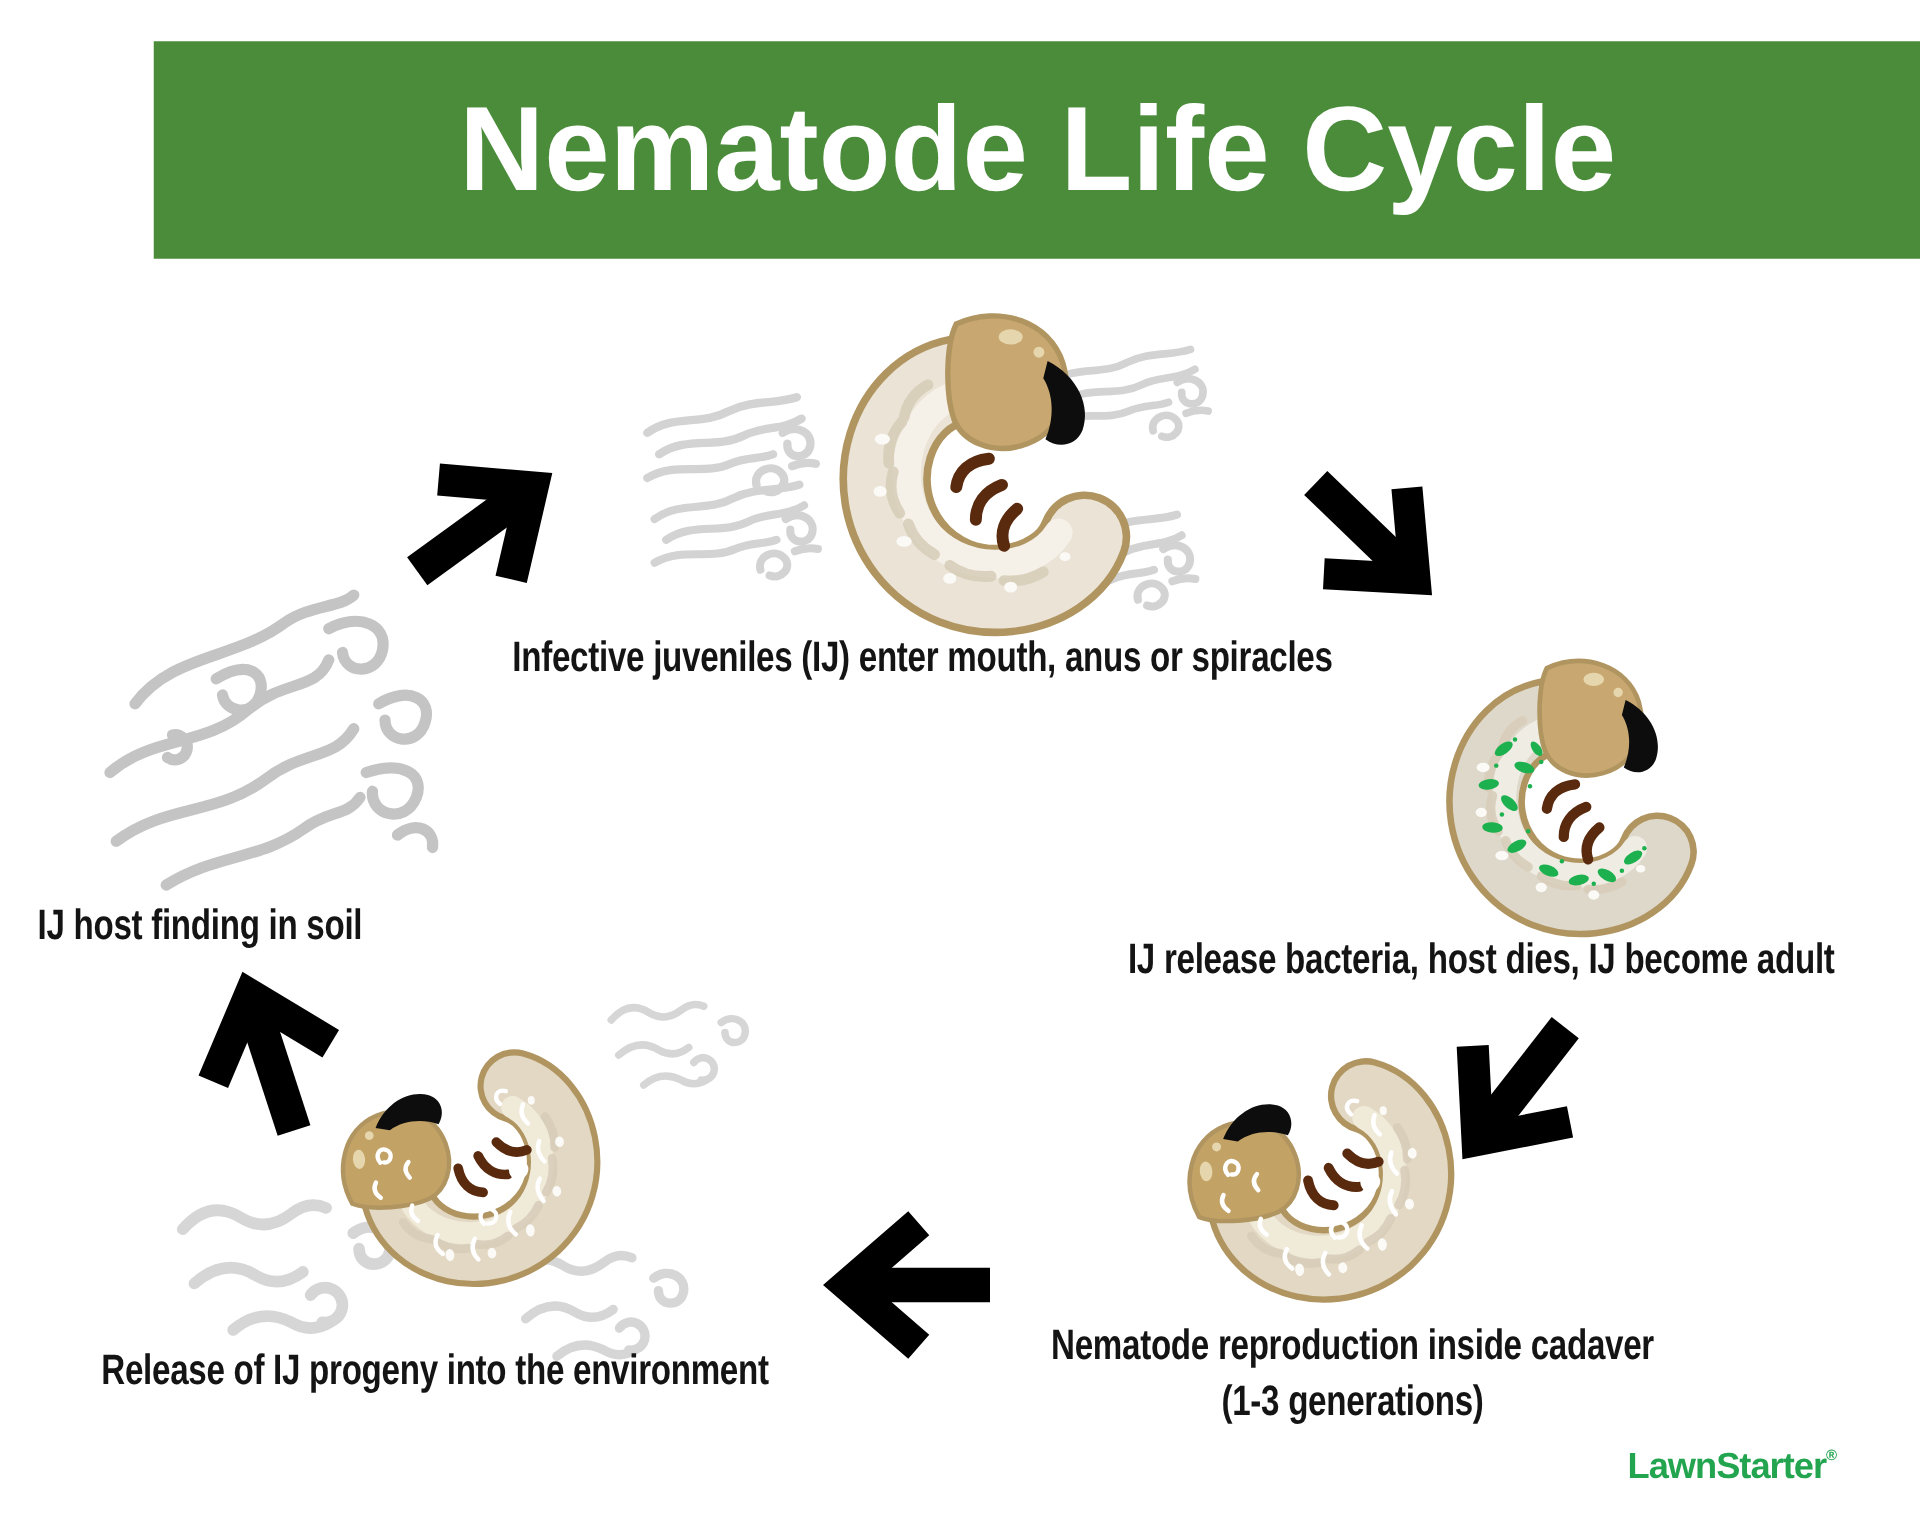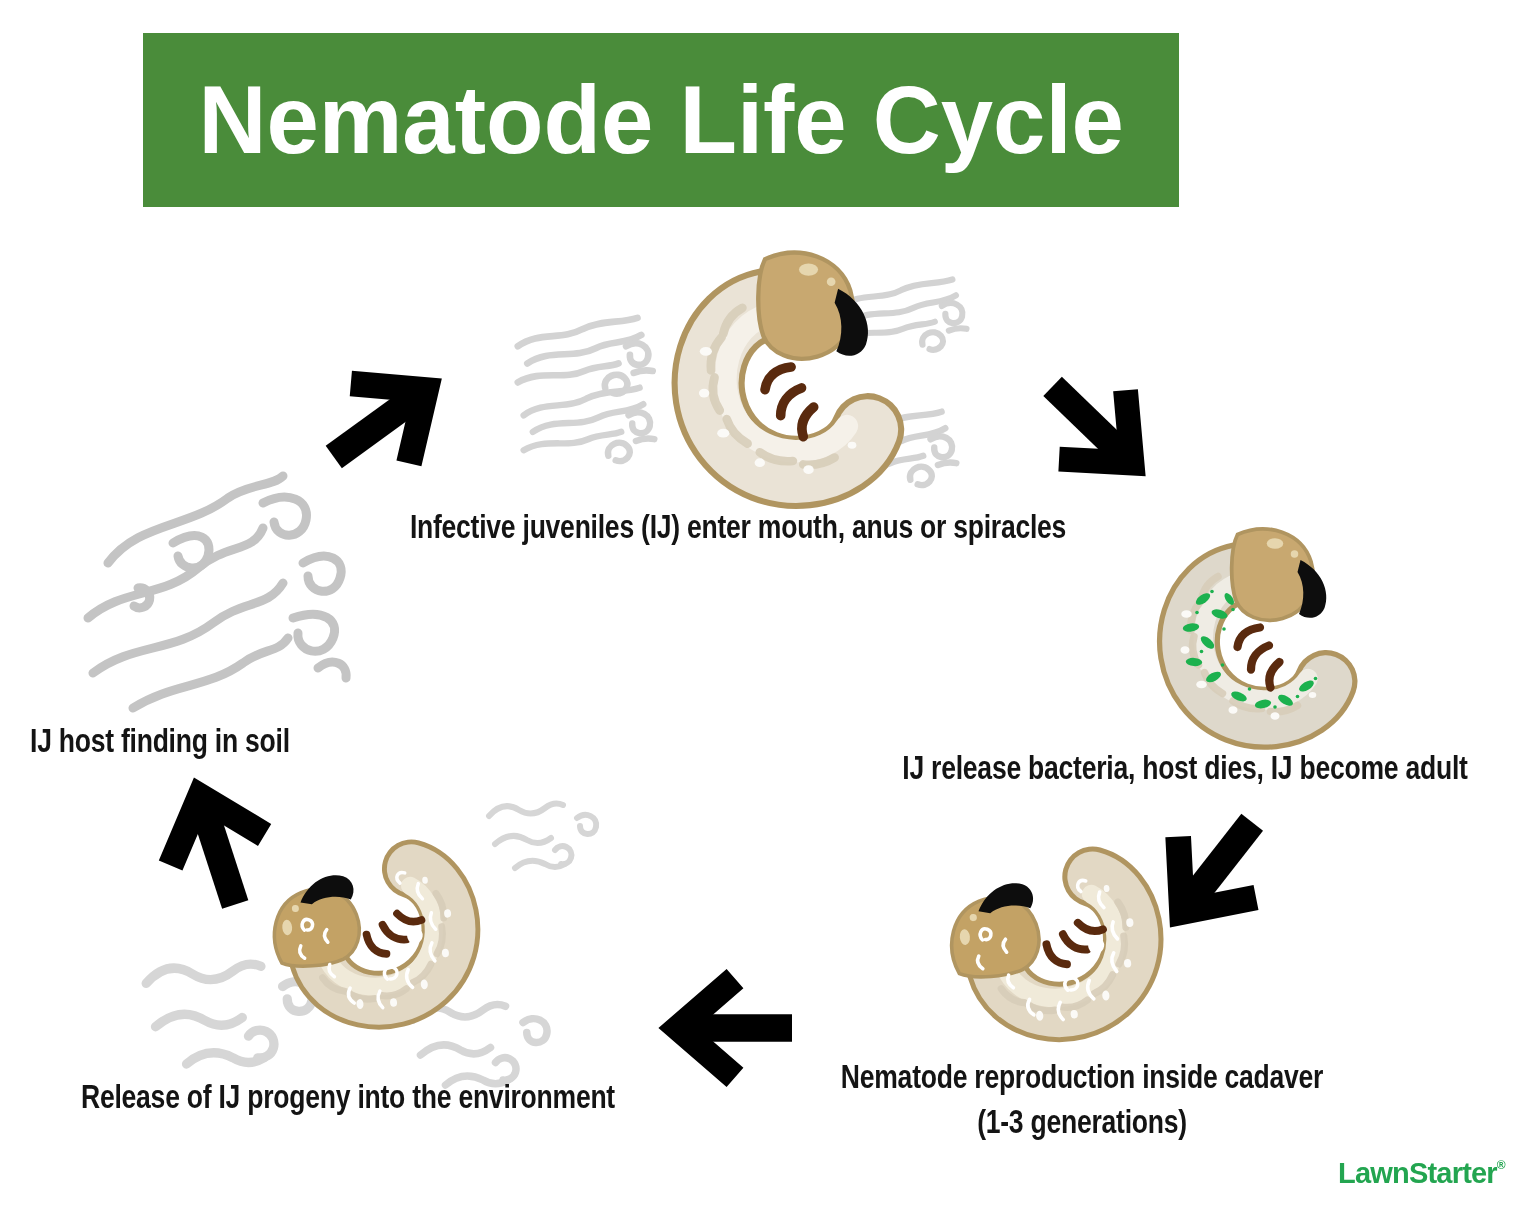--- a/index.html
+++ b/index.html
@@ -8,43 +8,43 @@
     --text-black:#141414;
     --arrow-black:#000000;
     --nematode-gray:#c4c4c4;
   }
   html,body{margin:0;padding:0;background:#fff;}
   body{
     width:1536px;height:1212px;position:relative;overflow:hidden;
     font-family:"Liberation Sans","DejaVu Sans",sans-serif;
   }
   .banner{
-    position:absolute;left:123px;top:33px;width:1036px;height:174px;
+    position:absolute;left:123px;top:33px;width:1414px;height:174px;
     background:var(--banner-green);
-    display:flex;align-items:center;justify-content:center;margin-left:20px;
+    display:flex;align-items:center;justify-content:center;
   }
   .banner h1{
     margin:0;color:#ffffff;font-size:96px;font-weight:bold;letter-spacing:0px;
     transform:scaleX(0.98);white-space:nowrap;
   }
   .artwork{position:absolute;left:0;top:0;width:1536px;height:1212px;}
   .caption{
     position:absolute;color:var(--text-black);font-size:34px;font-weight:bold;
     letter-spacing:-0.3px;white-space:nowrap;line-height:40px;
   }
   .caption.centered{transform:translateX(-50%) scaleX(0.78);}
   .caption.leftal{transform:scaleX(0.78);transform-origin:left center;}
   .caption.twoline{text-align:center;line-height:45px;}
   #cap1{left:738px;top:506px;}
   #cap2{left:1185px;top:747px;}
   #cap3{left:1082px;top:1054px;}
   #cap4{left:348px;top:1076px;}
   #cap5{left:30px;top:720px;}
   .logo{
-    position:absolute;left:1338px;top:1157px;
+    position:absolute;left:1302px;top:1157px;
     color:var(--logo-green);font-size:29px;font-weight:bold;letter-spacing:-0.8px;
     white-space:nowrap;
   }
   .logo sup{font-size:12px;vertical-align:14px;letter-spacing:0;}
   
   .grub-use{--outline:#b09560;--body:#eae3d6;--belly:#f5f1e9;--head:#c8a870;}
 </style>
 </head>
 <body>
 

